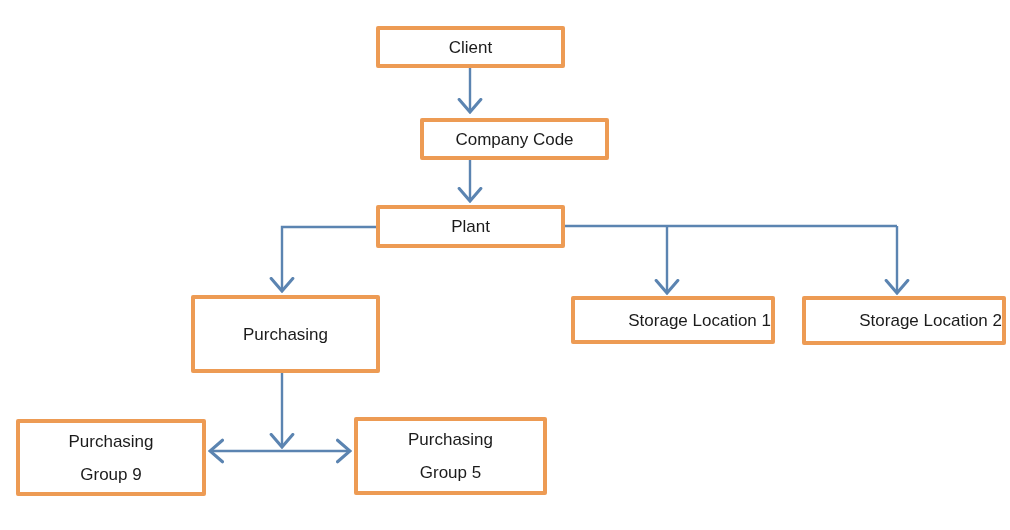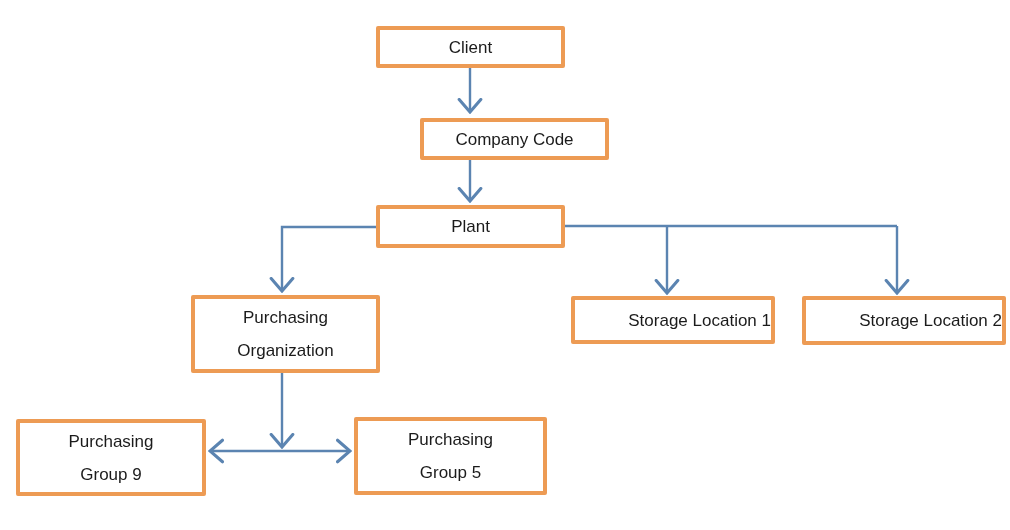--- a/index.html
+++ b/index.html
@@ -92,21 +92,20 @@
   <div class="node" id="node-company-code">
     <span>Company Code</span>
   </div>
 
   <div class="node" id="node-plant">
     <span>Plant</span>
   </div>
 
   <div class="node" id="node-purchasing-organization">
     <span>Purchasing</span>
-    <span>Organization</span>
   </div>
 
   <div class="node" id="node-storage-location-1">
     <span>Storage Location 1</span>
   </div>
 
   <div class="node" id="node-storage-location-2">
     <span>Storage Location 2</span>
   </div>
 

